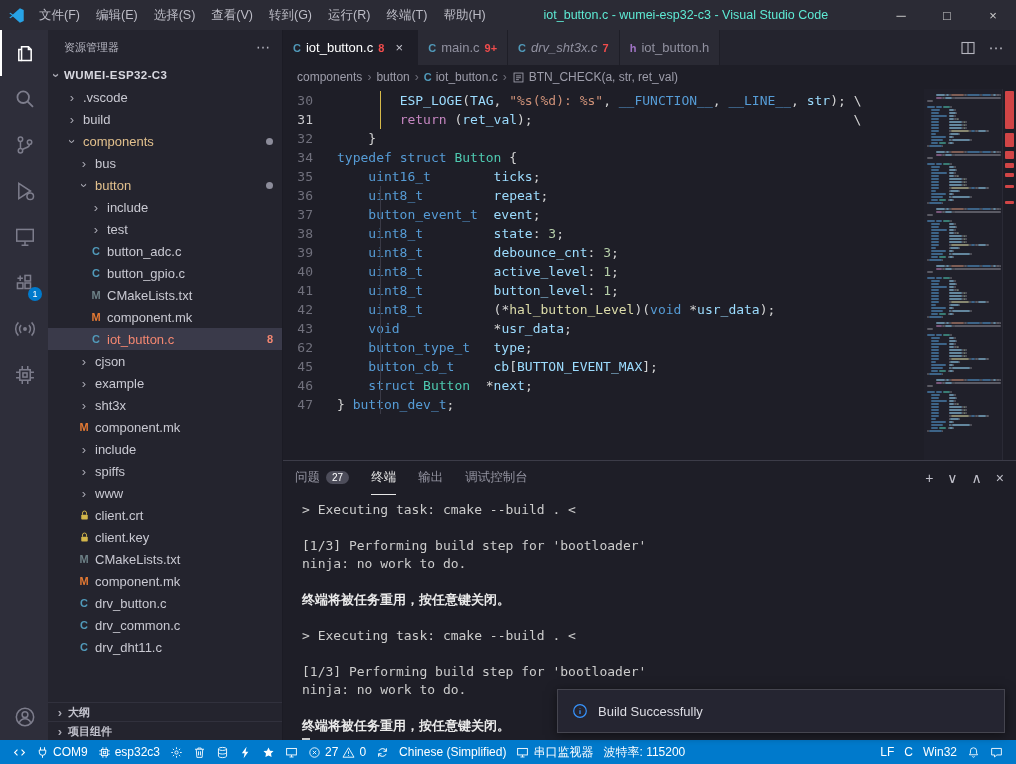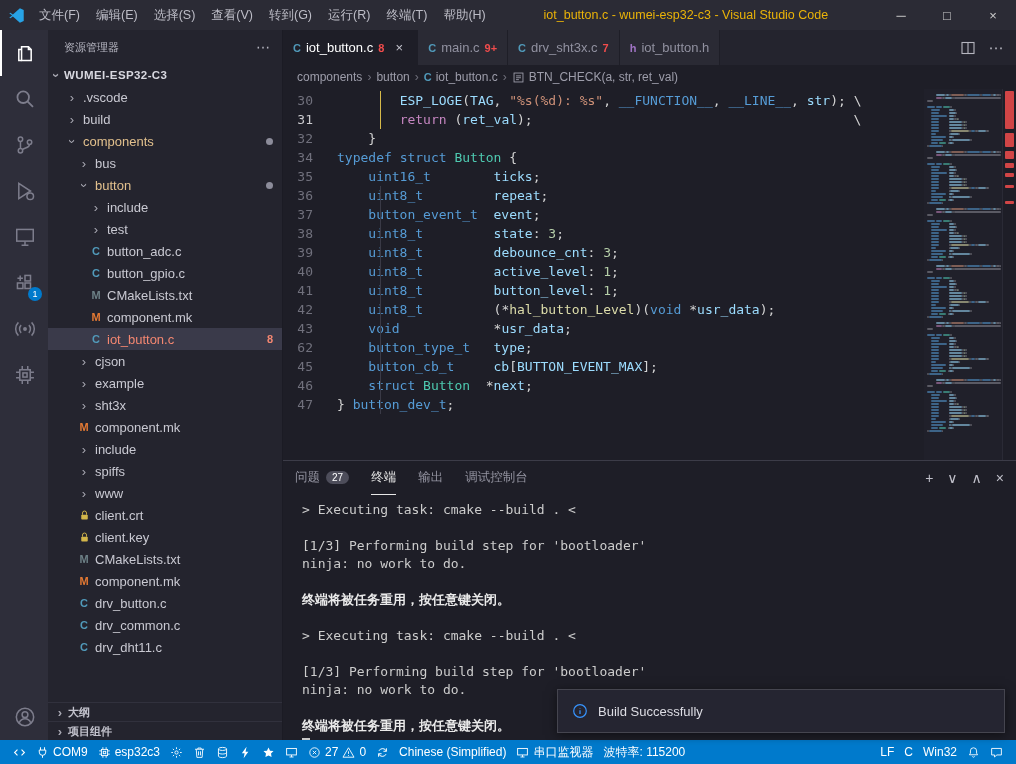--- a/index.html
+++ b/index.html
@@ -6,21 +6,21 @@
   html,body { width:1016px; height:764px; overflow:hidden; }
   body { background:#1e1e27; font-family:"Liberation Sans",sans-serif; color:#ccc; font-size:13px; position:relative; }
   .icon { display:inline-flex; align-items:center; justify-content:center; }
   .icon svg { width:100%; height:100%; display:block; }
 
   
   .titlebar { height:30px; background:#2b2b35; display:flex; align-items:center; padding-left:8px; color:#bdbdc7; }
   .logo { width:17px; height:17px; margin-right:6px; }
   .menus { display:flex; }
   .menu-item { padding:0 8px; line-height:30px; font-size:12.5px; white-space:nowrap; }
-  .title { flex:1; text-align:center; font-size:12.5px; color:#eab308; white-space:nowrap; overflow:hidden; }
+  .title { flex:1; text-align:center; font-size:12.5px; color:#5eead4; white-space:nowrap; overflow:hidden; }
   .win-controls { display:flex; }
   .win-ctl { width:46px; height:30px; display:flex; align-items:center; justify-content:center; font-size:13px; color:#ccc; }
 
   .main { display:flex; height:710px; }
 
   
   .activitybar { width:48px; background:#2e2e3a; display:flex; flex-direction:column; justify-content:space-between; flex-shrink:0; }
   .act-item { width:48px; height:46px; display:flex; align-items:center; justify-content:center; color:#7d7d8c; position:relative; border-left:2px solid transparent; }
   .act-item.active { color:#fff; border-left-color:#fff; }
   .act-item > .icon { width:22px; height:22px; }
@@ -46,21 +46,21 @@
   .lockc { color:#d3b64a; width:13px; height:13px; }
   .gearc { color:#8f8f9c; width:13px; height:13px; }
   .side-sec { height:19px; display:flex; align-items:center; border-top:1px solid #31313d; font-size:11px; font-weight:bold; color:#c3c3cd; padding-left:4px; flex-shrink:0; }
 
   
   .editor-col { flex:1; display:flex; flex-direction:column; background:#1e1e27; min-width:0; }
   .tabbar { height:35px; background:#24242e; display:flex; justify-content:space-between; flex-shrink:0; }
   #tabs { display:flex; }
   .tab { display:flex; align-items:center; gap:5px; padding:0 10px; background:#2a2a34; color:#9191a0; font-size:13px; border-right:1px solid #1e1e27; height:35px; white-space:nowrap; }
   .tab.active { background:#1e1e27; color:#fff; }
-  .tab.preview .tab-label { }
+  .tab.preview .tab-label { font-style:italic; }
   .tab .flet { font-size:11px; }
   .tab-badge { color:#f14c4c; font-size:11px; font-weight:bold; }
   .tab-close { color:#c5c5cf; margin-left:2px; width:16px; text-align:center; font-size:13px; }
   .tab-actions { display:flex; align-items:center; gap:12px; padding-right:12px; color:#b6b6c0; }
   .tab-actions .icon { width:16px; height:16px; font-size:15px; }
 
   .breadcrumbs { height:24px; display:flex; align-items:center; padding-left:14px; font-size:12px; color:#9d9daa; flex-shrink:0; white-space:nowrap; }
   .bc-item { display:flex; align-items:center; gap:4px; }
   .bc-item .icon { width:13px; height:13px; }
   .bc-sep { color:#6e6e7a; margin:0 5px; }

